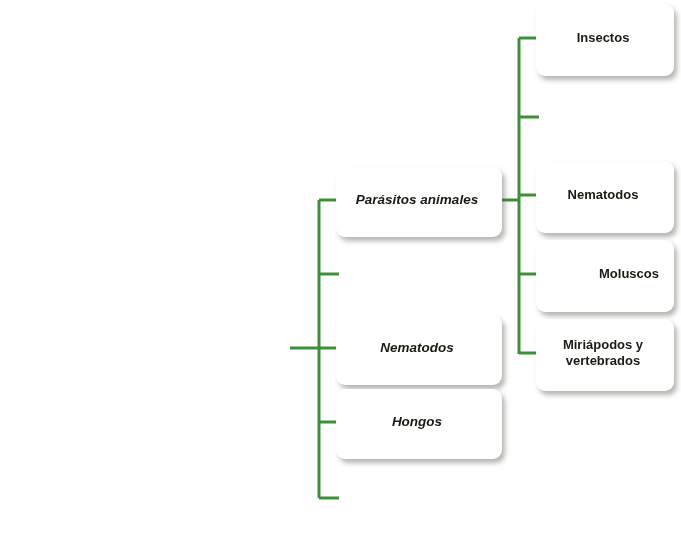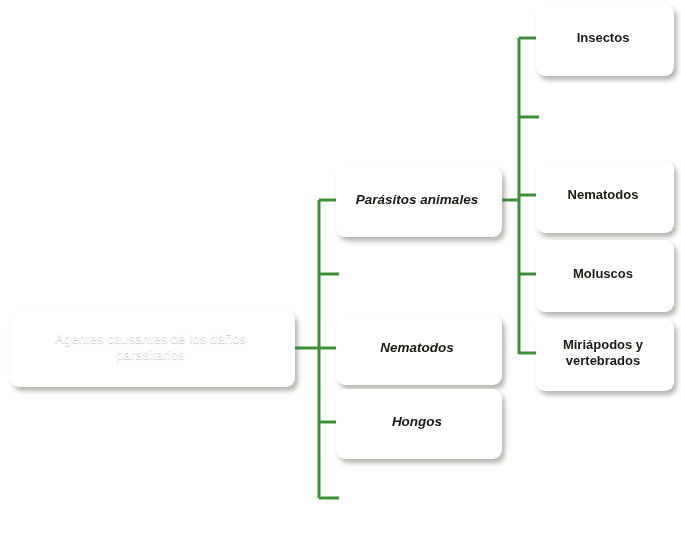--- a/index.html
+++ b/index.html
@@ -109,24 +109,20 @@
       <line x1="519" y1="38" x2="519" y2="354"></line>
 
       <line x1="519" y1="38" x2="539" y2="38"></line>
       <line x1="519" y1="117" x2="539" y2="117"></line>
       <line x1="519" y1="195" x2="539" y2="195"></line>
       <line x1="519" y1="274" x2="539" y2="274"></line>
       <line x1="519" y1="353" x2="539" y2="353"></line>
     </g>
   </svg>
 
-  <div class="node node-root" style="left:13px; top:314px; width:275px; height:66px;">
-    <span class="node-label">Agentes causantes de los daños
-parasitarios</span>
-  </div>
 
   <div class="node node-level2" style="left:339px; top:170px; width:156px; height:60px;">
     <span class="node-label">Parásitos animales</span>
   </div>
 
 
   <div class="node node-level2" style="left:339px; top:318px; width:156px; height:60px;">
     <span class="node-label">Nematodos</span>
   </div>
 
@@ -137,21 +133,21 @@
 
   <div class="node node-level3" style="left:539px; top:7px; width:128px; height:62px;">
     <span class="node-label">Insectos</span>
   </div>
 
 
   <div class="node node-level3" style="left:539px; top:164px; width:128px; height:62px;">
     <span class="node-label">Nematodos</span>
   </div>
 
-  <div class="node node-level3" style="left:539px; top:243px; width:128px; height:62px;">
+  <div class="node node-level3" style="left:539px; top:243px; width:128px; height:62px;justify-content:flex-end;">
     <span class="node-label">Moluscos</span>
   </div>
 
   <div class="node node-level3" style="left:539px; top:322px; width:128px; height:62px;align-items:center;">
     <span class="node-label">Miriápodos y
 vertebrados</span>
   </div>
 
 </div>
 

